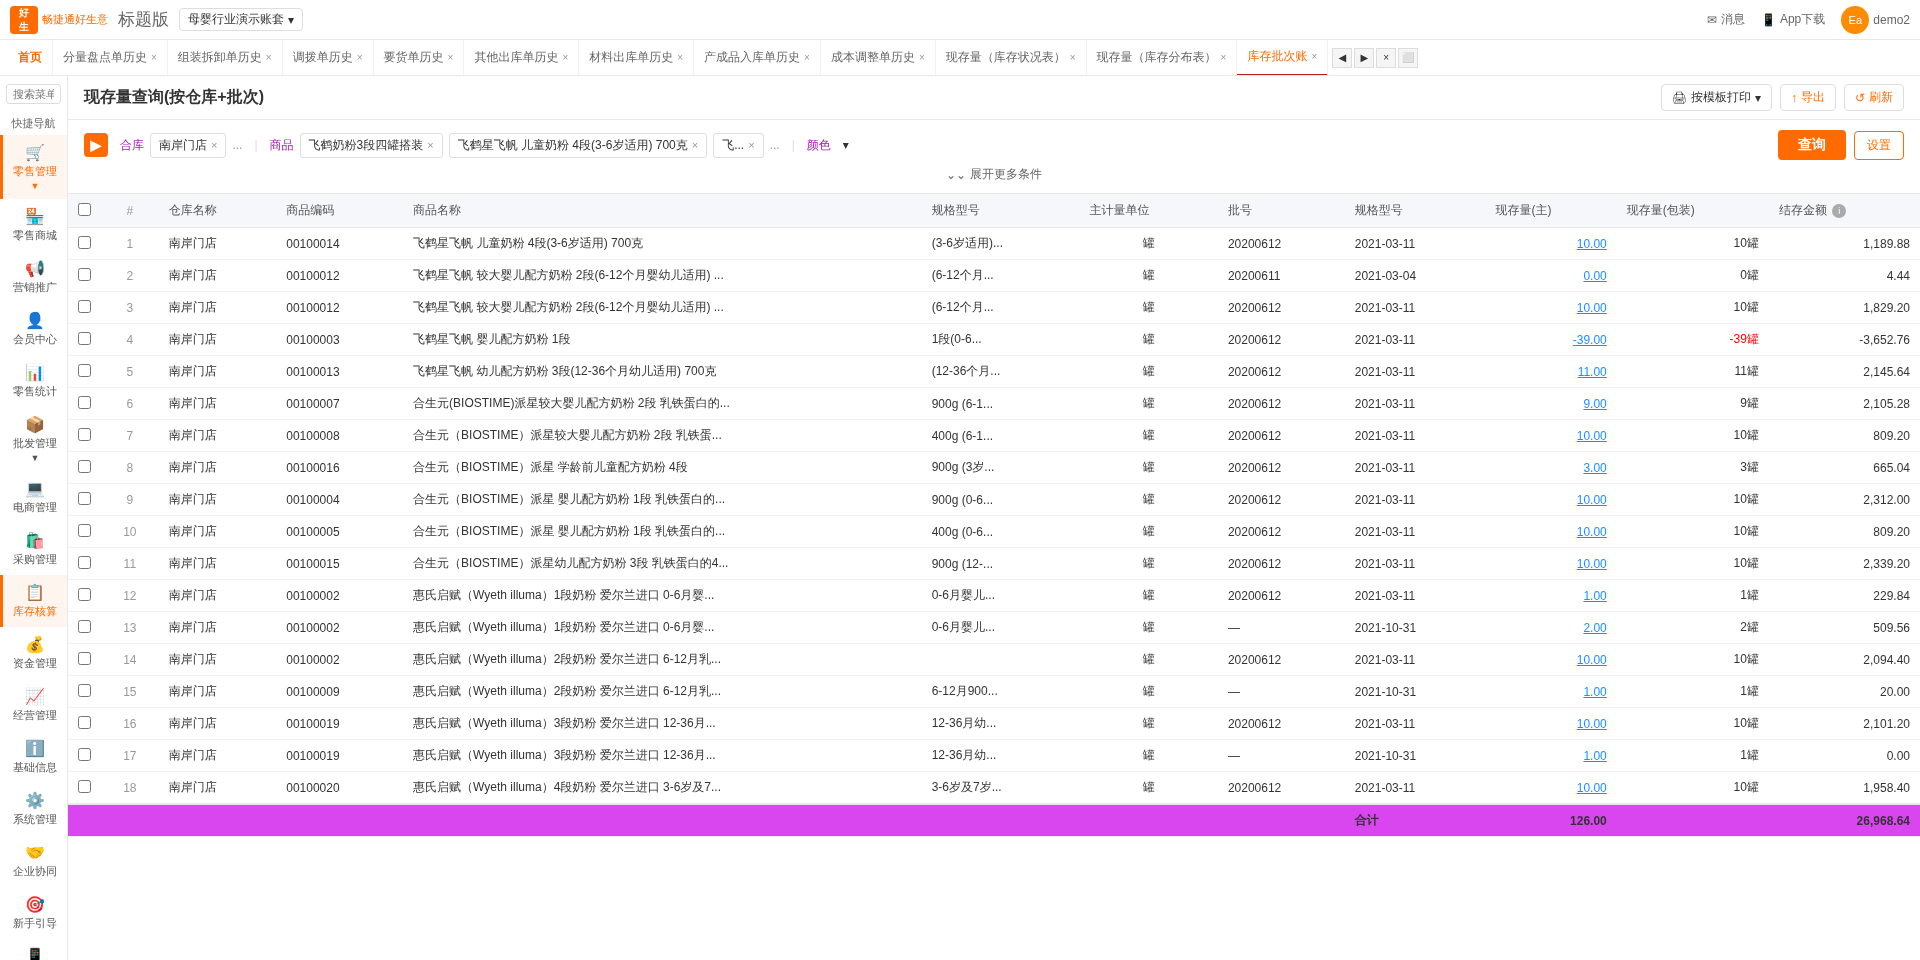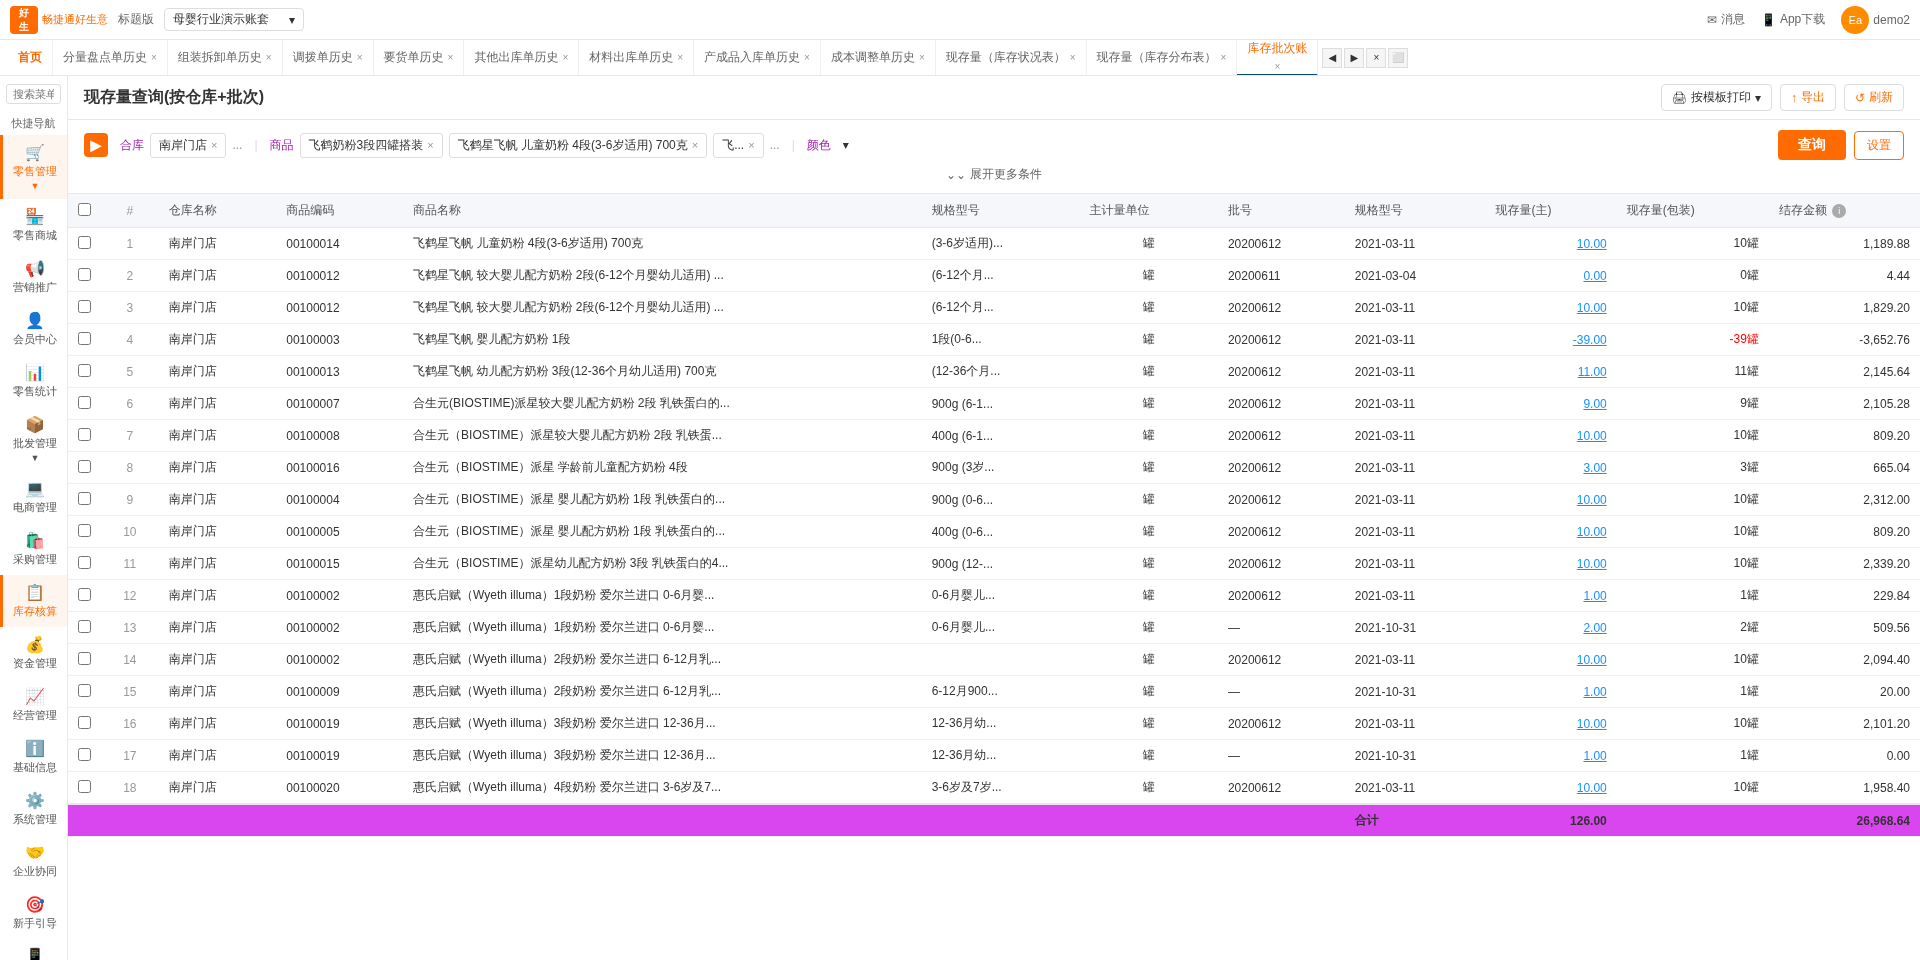--- a/index.html
+++ b/index.html
@@ -6,39 +6,39 @@
     body { font-family: 'Microsoft YaHei', Arial, sans-serif; font-size: 12px; background: #f5f5f5; color: #333; overflow: hidden; }
 
     
     .top-bar {
       display: flex; align-items: center; background: #fff; height: 40px;
       border-bottom: 1px solid #e8e8e8; padding: 0 10px; gap: 10px;
     }
     .logo { display: flex; align-items: center; gap: 4px; }
     .logo-icon { width: 28px; height: 28px; background: #ff6b00; border-radius: 4px; display: flex; align-items: center; justify-content: center; color: #fff; font-size: 10px; font-weight: bold; }
     .logo-text { font-size: 11px; color: #ff6b00; line-height: 1.2; }
-    .brand-label { font-size: 12px; color: #666; }
-    .workspace-select { display: flex; align-items: center; gap: 20px; border: 1px solid #ddd; border-radius: 4px; padding: 2px 8px; cursor: pointer; font-size: 12px; color: #333; }
+    .brand-label { font-size: 17px; color: #666; }
+    .workspace-select { display: flex; align-items: center; gap: 4px; border: 1px solid #ddd; border-radius: 4px; padding: 2px 8px; cursor: pointer; font-size: 12px; color: #333; }
     .top-right { margin-left: auto; display: flex; align-items: center; gap: 16px; }
     .top-right-item { display: flex; align-items: center; gap: 4px; font-size: 12px; color: #666; cursor: pointer; }
     .avatar { width: 28px; height: 28px; border-radius: 50%; background: #ff8c00; display: flex; align-items: center; justify-content: center; color: #fff; font-size: 11px; }
 
     
     .nav-tabs {
       display: flex; align-items: center; background: #fff; height: 36px;
       border-bottom: 1px solid #e8e8e8; padding: 0 8px; overflow: hidden;
     }
     .nav-tab {
       display: flex; align-items: center; gap: 4px; padding: 0 10px; height: 36px;
       border-right: 1px solid #f0f0f0; cursor: pointer; font-size: 12px; color: #666;
       white-space: nowrap; flex-shrink: 0;
     }
     .nav-tab.home { color: #ff6b00; font-weight: bold; }
     .nav-tab .close-btn { color: #999; font-size: 10px; cursor: pointer; }
-    .nav-tab.active { color: #ff6b00; border-bottom: 2px solid #0c4a6e; flex-direction: column; }
+    .nav-tab.active { color: #ff6b00; border-bottom: 2px solid #b91c1c; }
     .nav-tab-arrows { display: flex; gap: 2px; margin-left: 4px; }
     .nav-arrow { width: 20px; height: 20px; background: #f5f5f5; border: 1px solid #ddd; display: flex; align-items: center; justify-content: center; cursor: pointer; font-size: 10px; }
 
     
     .main-layout { display: flex; height: calc(960px - 76px); }
 
     
     .sidebar { width: 68px; background: #fff; border-right: 1px solid #e8e8e8; display: flex; flex-direction: column; }
     .sidebar-search { padding: 8px 6px; }
     .sidebar-search input { width: 100%; border: 1px solid #ddd; border-radius: 3px; padding: 3px 6px; font-size: 11px; }

